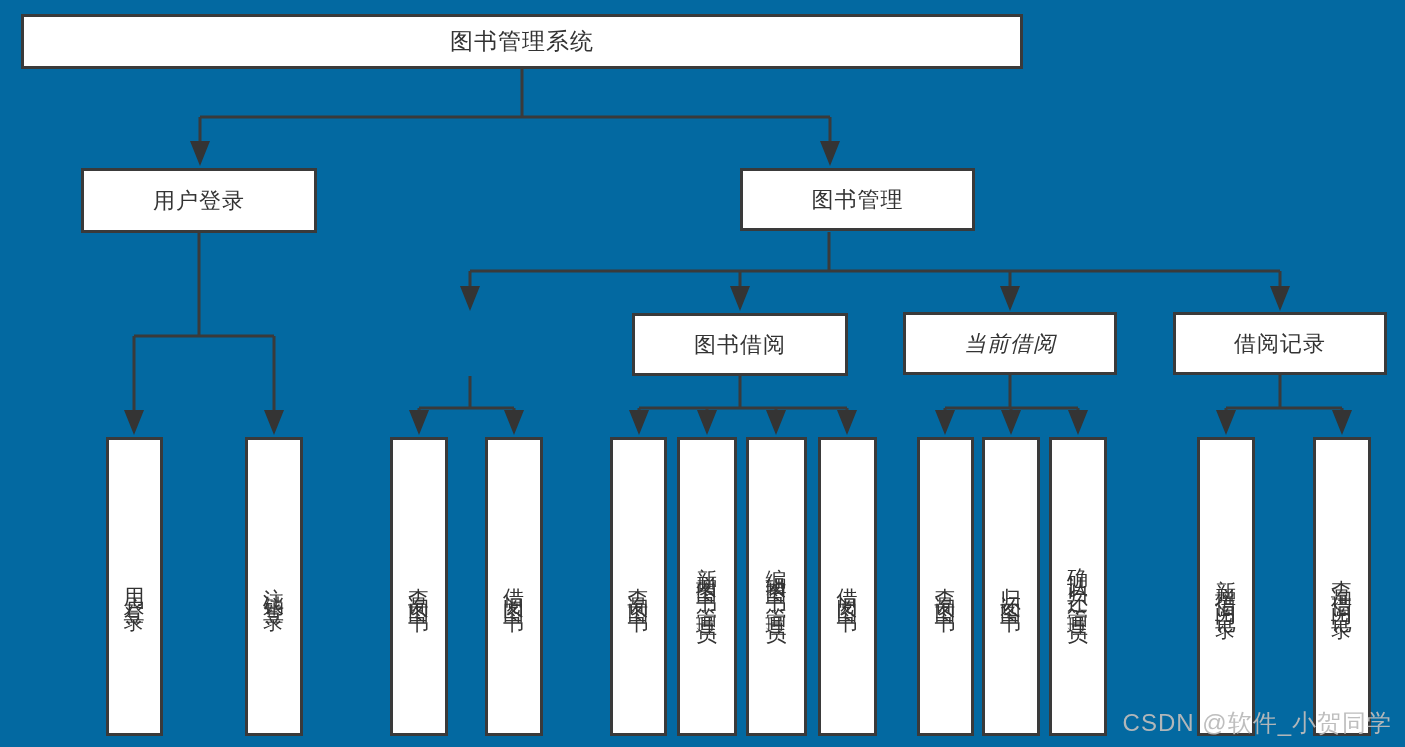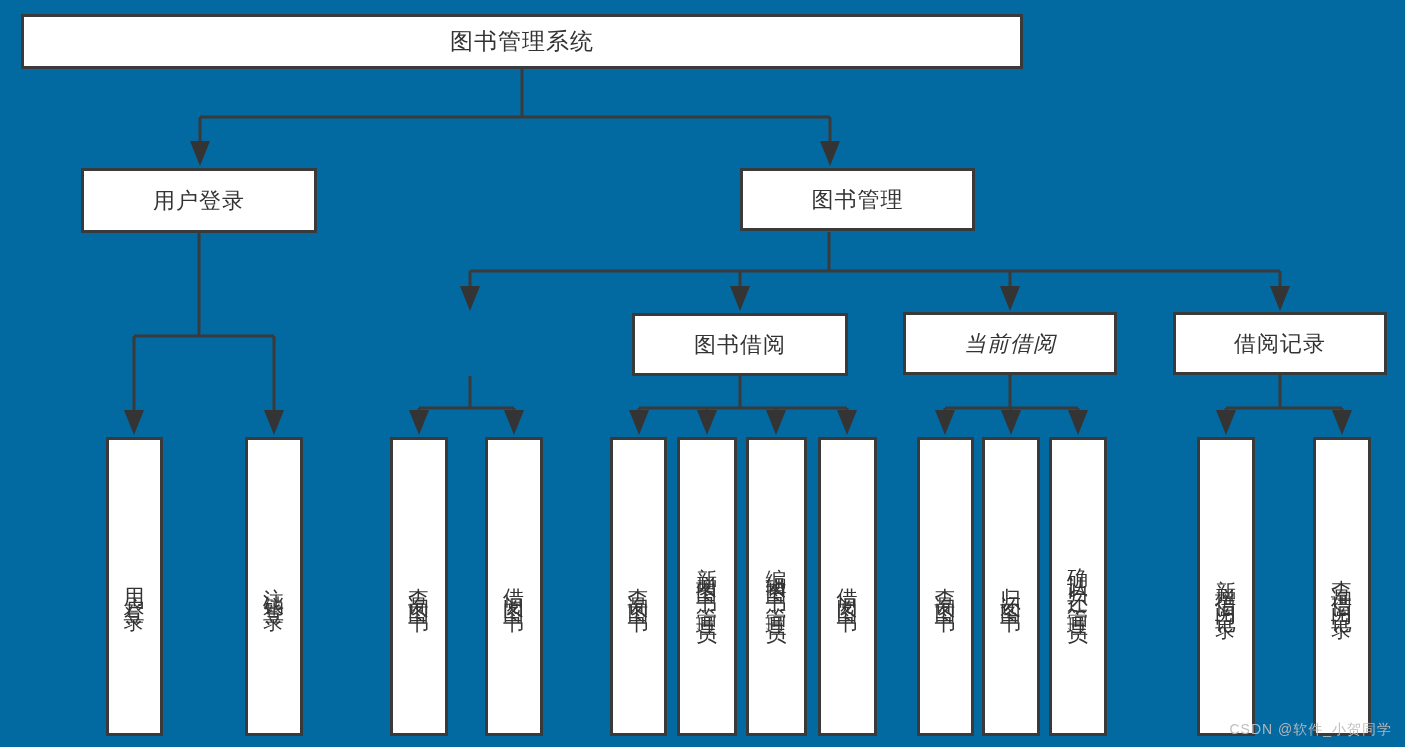--- a/index.html
+++ b/index.html
@@ -71,21 +71,21 @@
   .lf-cu1 { left: 917px;  width: 57px; }
   .lf-cu2 { left: 982px;  width: 58px; }
   .lf-cu3 { left: 1049px; width: 58px; }
   .lf-rc1 { left: 1197px; width: 58px; }
   .lf-rc2 { left: 1313px; width: 58px; }
 
   .watermark {
     position: absolute;
     right: 13px;
     bottom: 8px;
-    font-size: 14px;
+    font-size: 24px;
     letter-spacing: 1px;
     color: rgba(187, 187, 187, 0.95);
     z-index: 5;
     white-space: nowrap;
   }
 </style>
 </head>
 <body>
 
 <div class="canvas">

